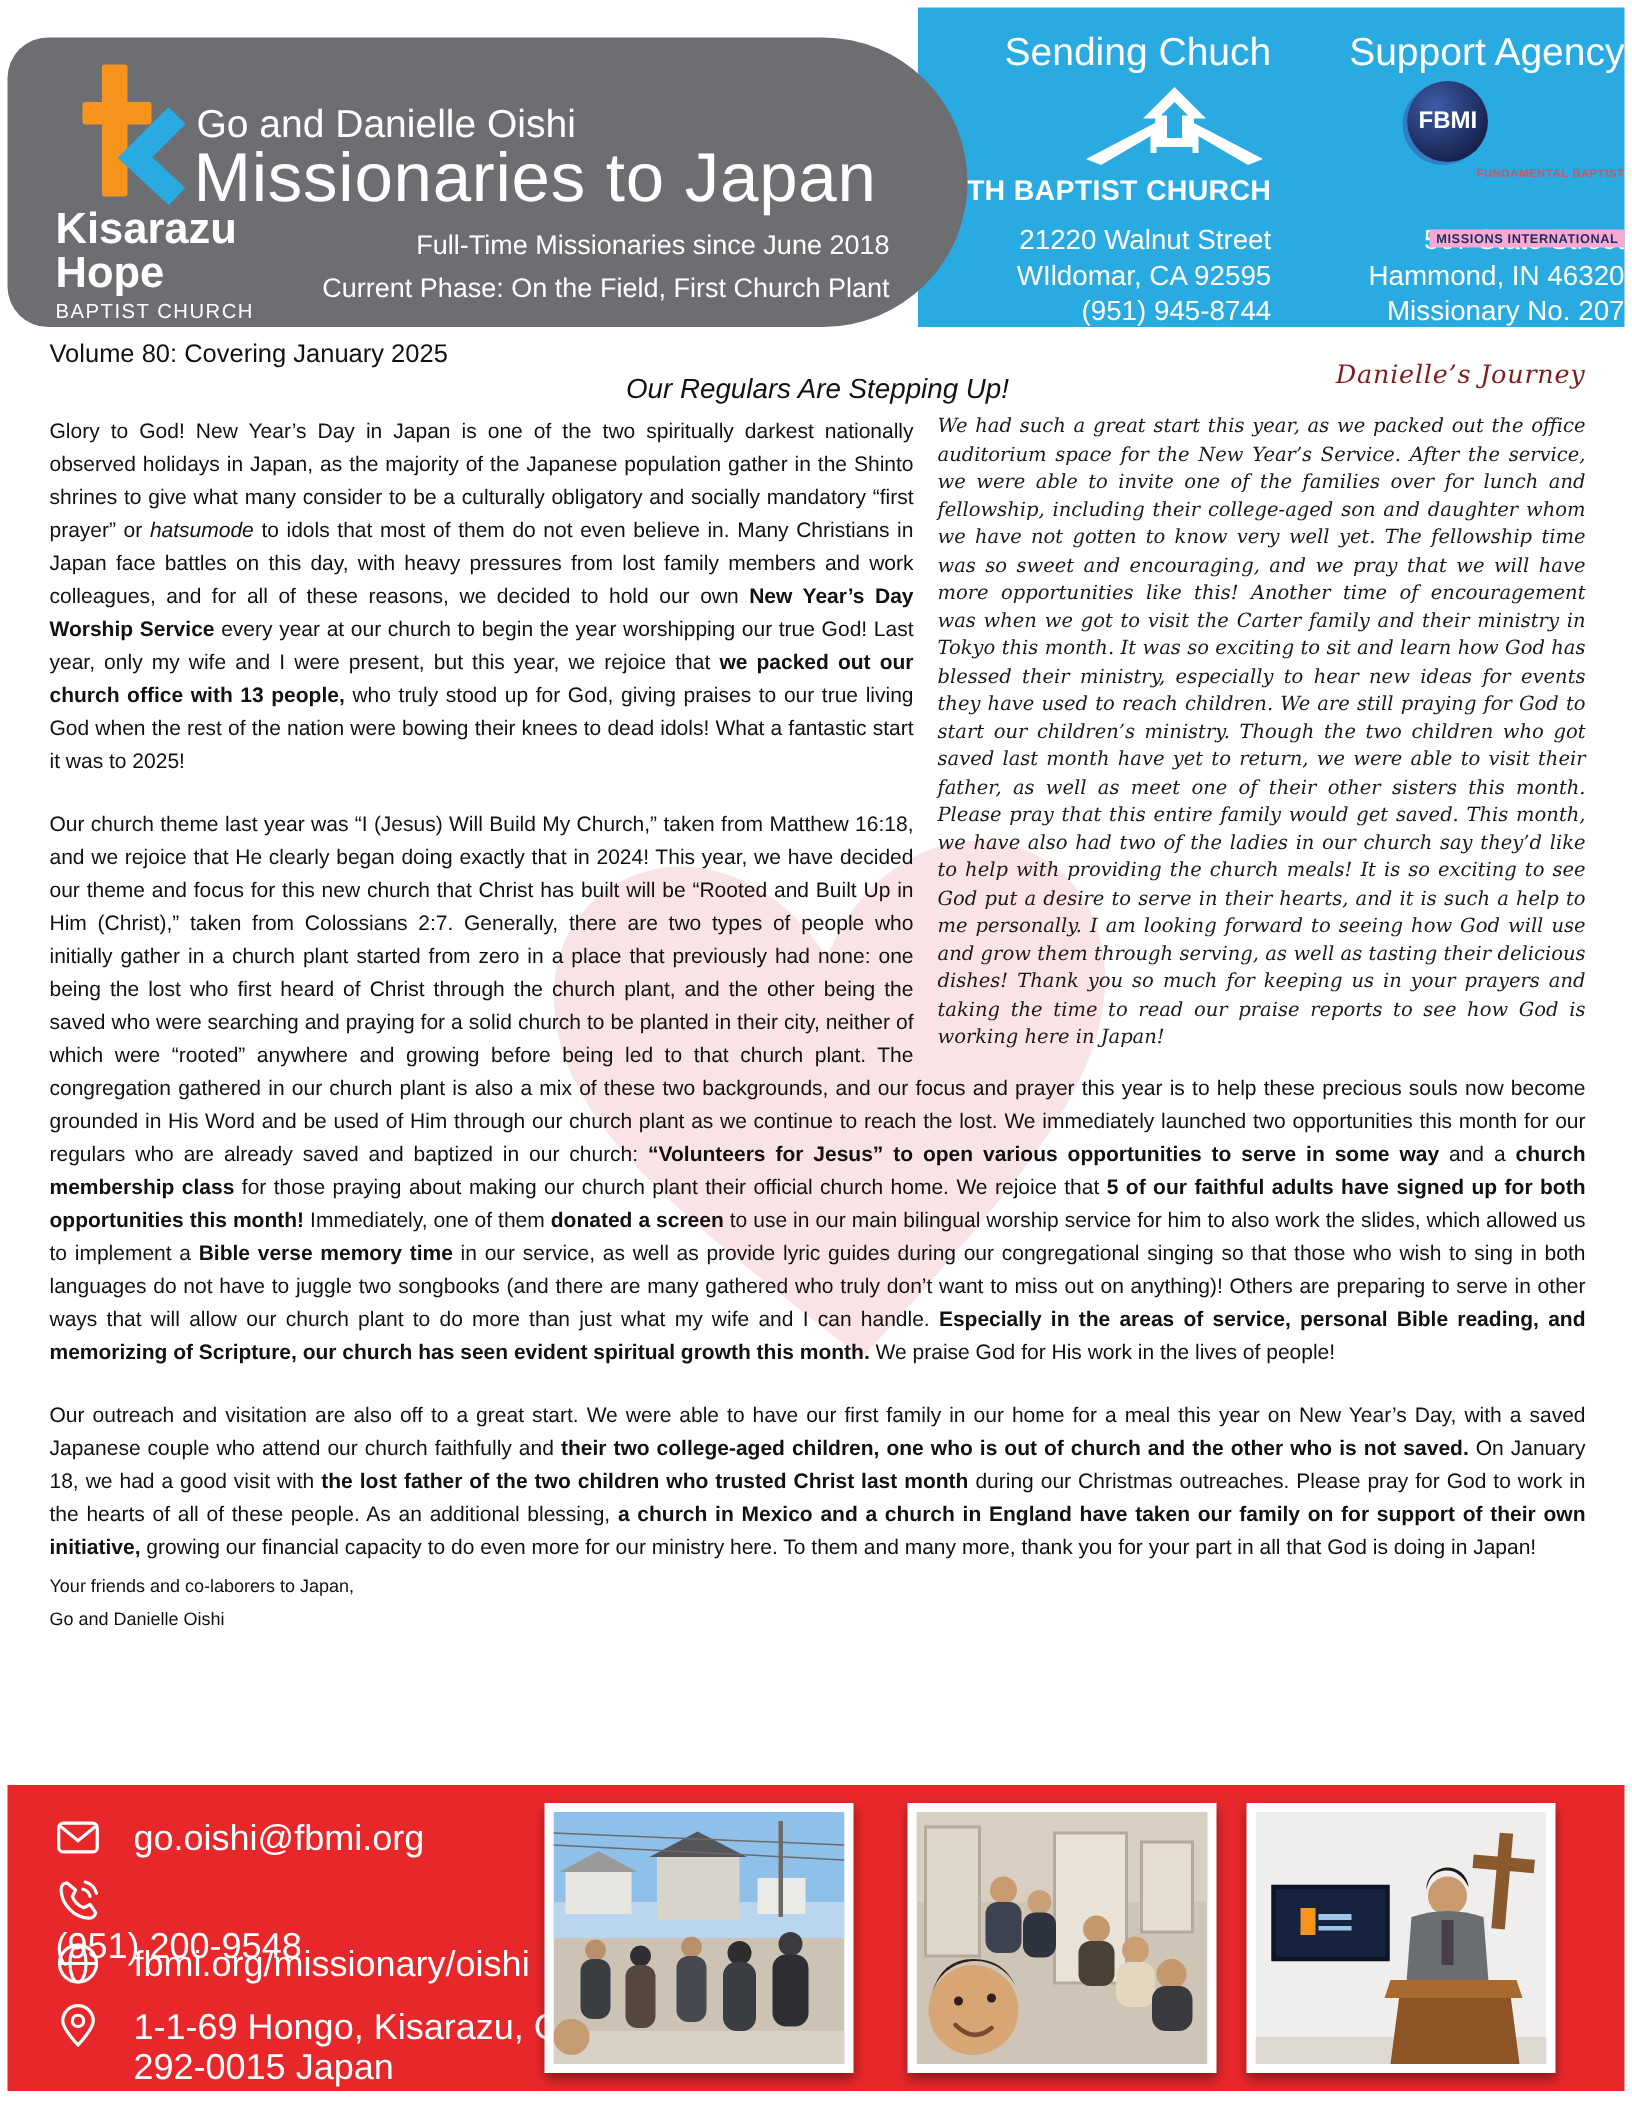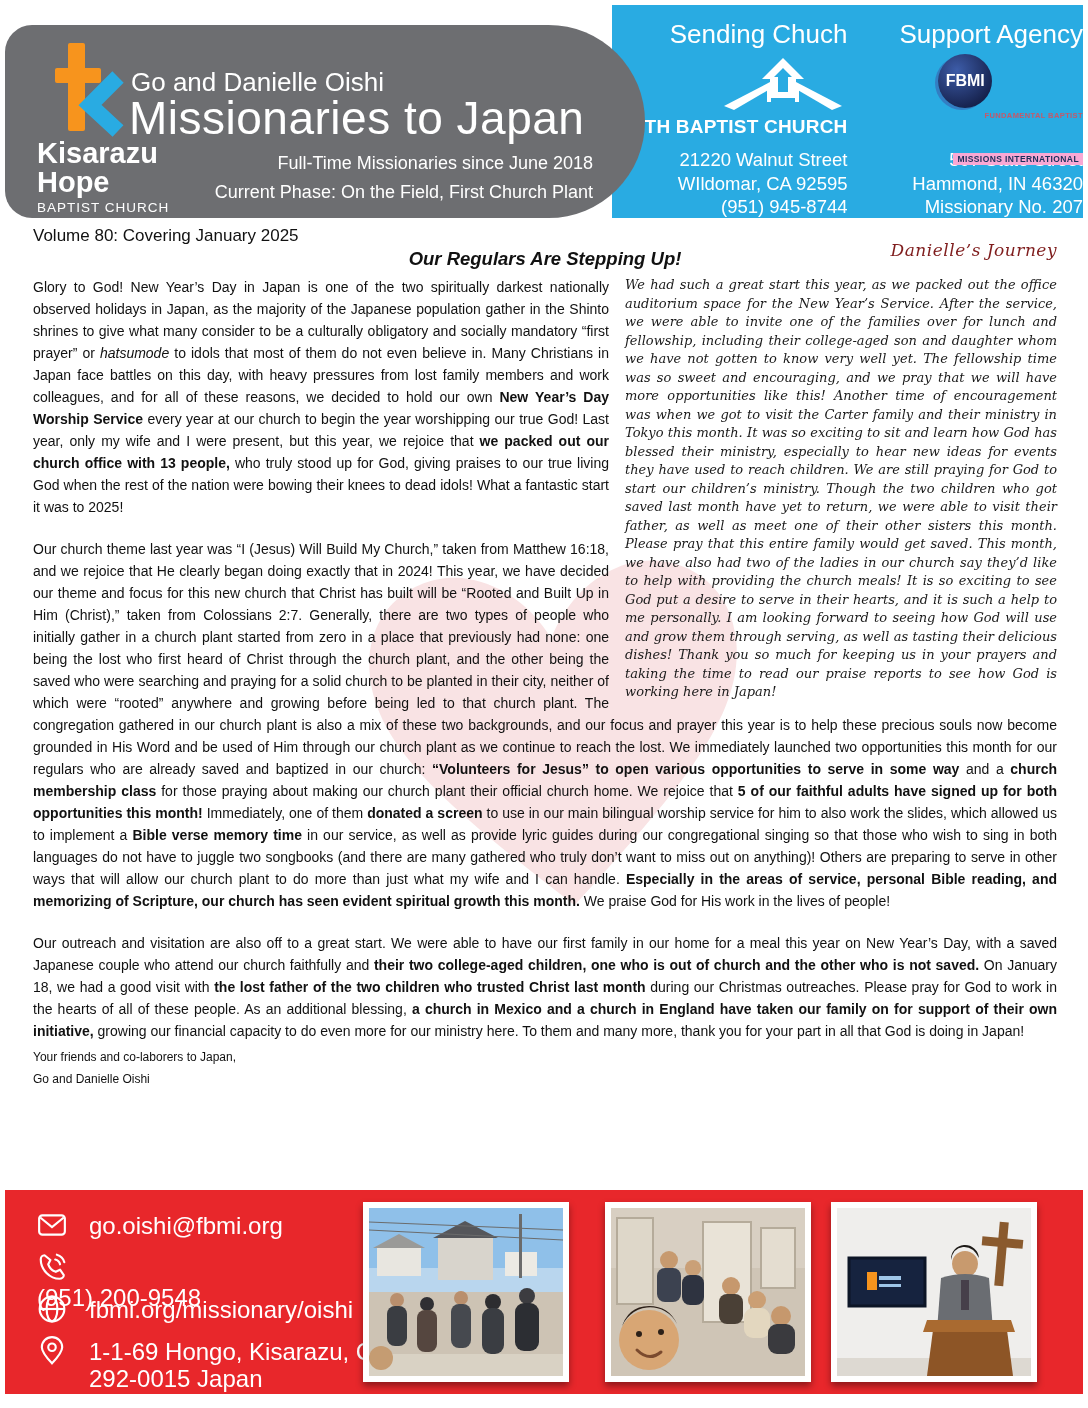--- a/index.html
+++ b/index.html
@@ -34,21 +34,21 @@
              padding:1px 4px;margin-top:15px;letter-spacing:.4px;}
 
   
   .heart-mark{position:absolute;left:360px;top:548px;width:400px;height:380px;z-index:0;
               transform:rotate(-5deg);opacity:.85;}
 
   
   .content{position:absolute;left:33px;top:226px;width:1024px;z-index:1;}
   .volume{font-size:17px;}
   .headrow{position:relative;height:28px;margin-top:2px;}
-  .headline{text-align:center;font-weight:bold;font-style:italic;font-size:18.5px;}
+  .headline{text-align:center;font-weight:normal;font-style:italic;font-size:18.5px;}
   .journey-title{position:absolute;right:0;top:-8px;font-family:"DejaVu Serif",serif;font-style:italic;
                  font-size:17px;color:#7f1d1d;letter-spacing:.5px;}
   .letter{font-size:14px;line-height:22px;text-align:justify;}
   .letter p{margin:0 0 20px 0;}
   .salutation{margin:0 0 20px 0;text-align:left;}
   .journey-box{float:right;width:432px;margin-left:16px;margin-bottom:6px;
                font-family:"DejaVu Serif",serif;font-style:italic;font-size:13px;line-height:18.5px;
                text-align:justify;color:#1a1a1a;}
   .signature{text-align:left;font-size:12px;line-height:22px;margin-top:2px;}
 

